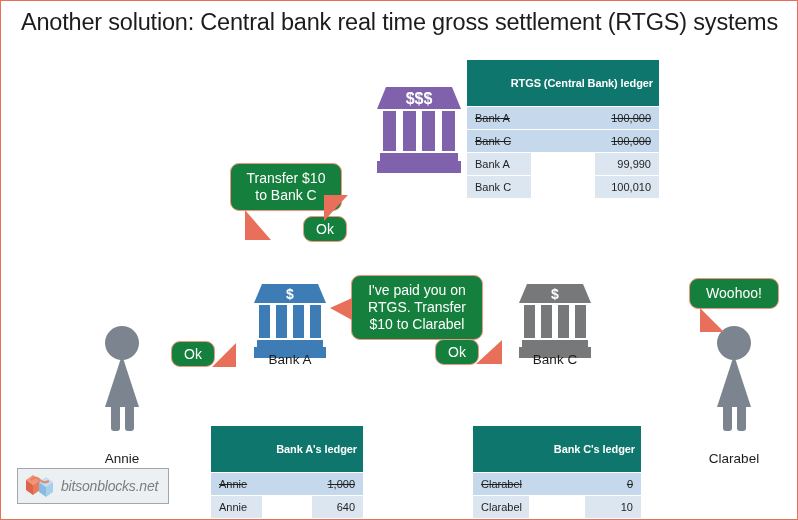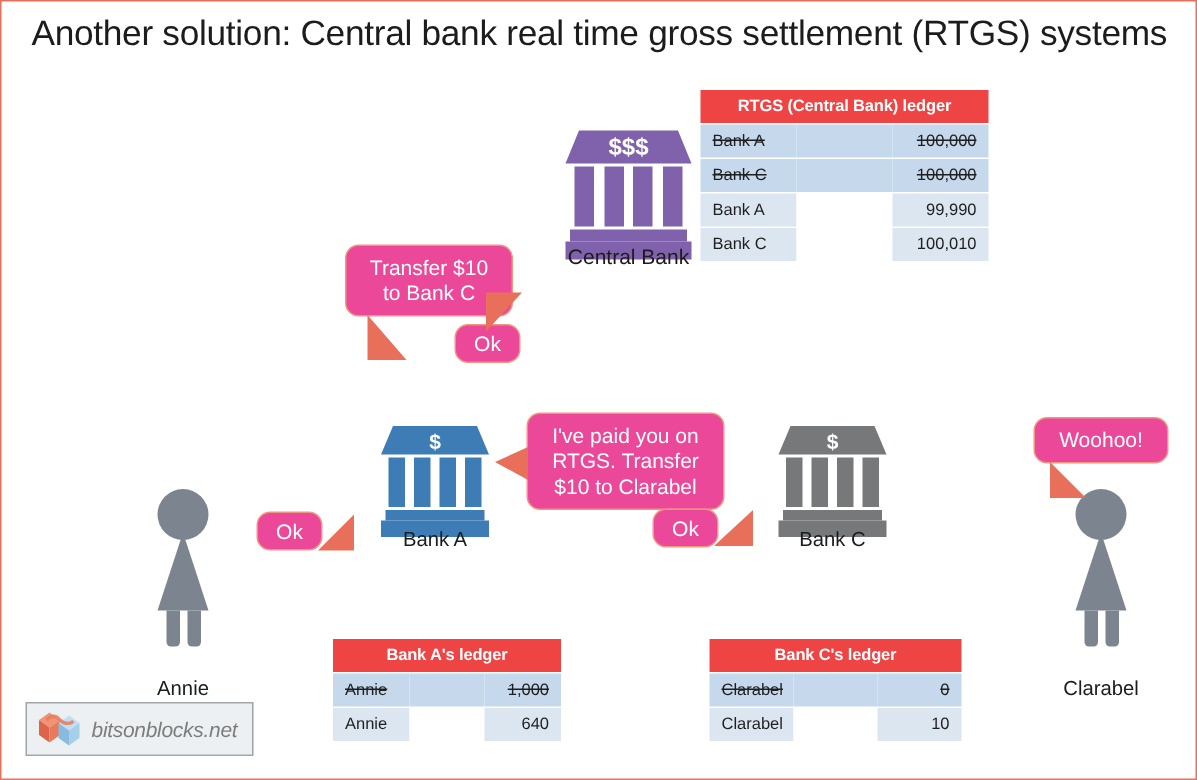--- a/index.html
+++ b/index.html
@@ -35,45 +35,45 @@
   
   .ledger {
     position: absolute;
     border-collapse: separate;
     border-spacing: 0 1px;
     font-size: 11px;
     color: #1f1f1f;
     table-layout: fixed;
   }
   .ledger th {
-    background: #ef4444;
+    background: #0f766e;
     color: #ffffff;
     font-weight: bold;
     font-size: 11px;
-    padding: 5px 6px;
-    text-align: center;
+    padding: 17px 6px;
+    text-align: right;
     letter-spacing: -0.1px;
   }
   .ledger td {
     padding: 5px 8px;
     background: #dce6f1;
     font-size: 11px;
     white-space: nowrap;
   }
   .ledger td.name { text-align: left; }
   .ledger td.amt  { text-align: right; }
   .ledger tr.old td {
     background: #c6d9ec;
     text-decoration: line-through;
   }
   .ledger td.gap { background: #ffffff; padding: 0; width: 2px; }
 
   #rtgs-ledger { left: 466px; top: 58px; width: 192px; }
   #rtgs-ledger td.name { width: 92px; }
-  #banka-ledger { left: 221px; top: 424px; width: 152px; }
+  #banka-ledger { left: 210px; top: 424px; width: 152px; }
   #banka-ledger td.name { width: 72px; }
   #bankc-ledger { left: 472px; top: 424px; width: 168px; }
   #bankc-ledger td.name { width: 76px; }
 
   
   .bank { position: absolute; }
   .bank .roof {
     position: relative;
     height: 0;
     border-style: solid;
@@ -153,21 +153,21 @@
     font-size: 13.5px; color: #1c1c1c; white-space: nowrap;
   }
   #annie  { left: 88px;  top: 325px; }
   #annie .label  { top: 125px; }
   #clarabel { left: 700px; top: 325px; }
   #clarabel .label { top: 125px; }
 
   
   .bubble {
     position: absolute;
-    background: #ec4899;
+    background: #15803d;
     border: 1px solid #f19480;
     border-radius: 9px;
     color: #ffffff;
     font-size: 14px;
     line-height: 17px;
     text-align: center;
     padding: 6px 8px;
     box-sizing: border-box;
   }
   .bubble.small { font-size: 14px; padding: 4px 8px; line-height: 16px; }
@@ -320,21 +320,20 @@
       <span class="dollars">$$$</span>
     </div>
     <div class="cols">
       <i></i>
       <i></i>
       <i></i>
       <i></i>
     </div>
     <div class="plinth"></div>
     <div class="base"></div>
-    <div class="label">Central Bank</div>
   </div>
 
   <div class="bank" id="bank-a">
     <div class="roof">
       <span class="dollars">$</span>
     </div>
     <div class="cols">
       <i></i>
       <i></i>
       <i></i>

